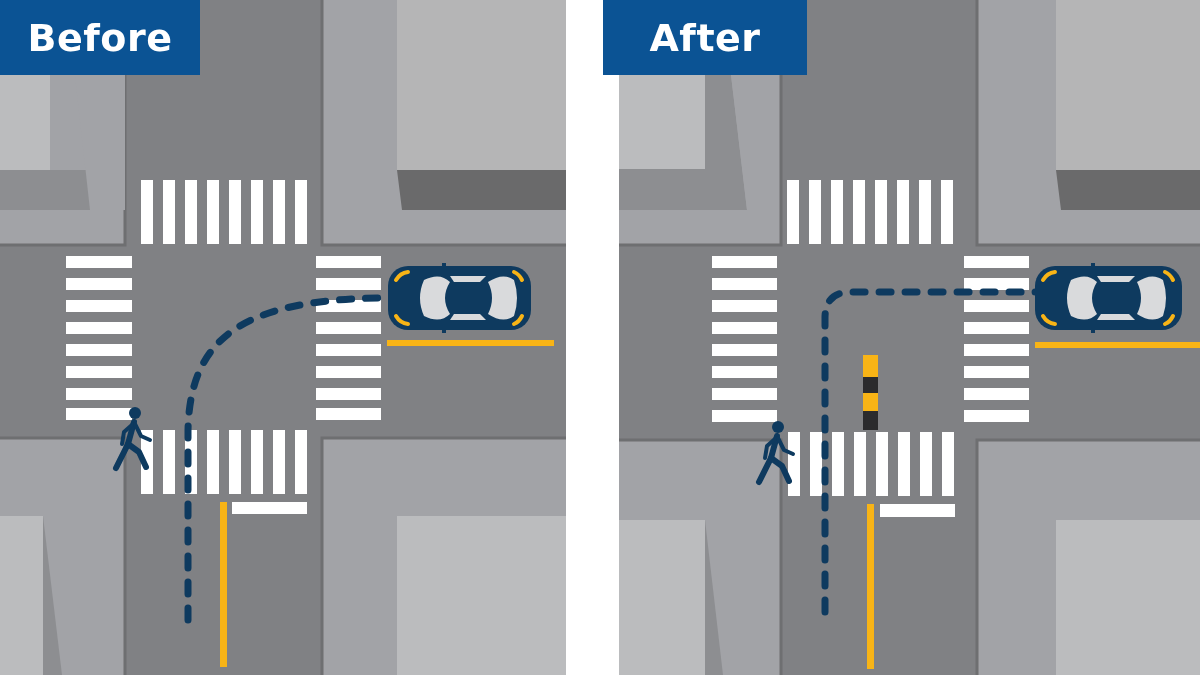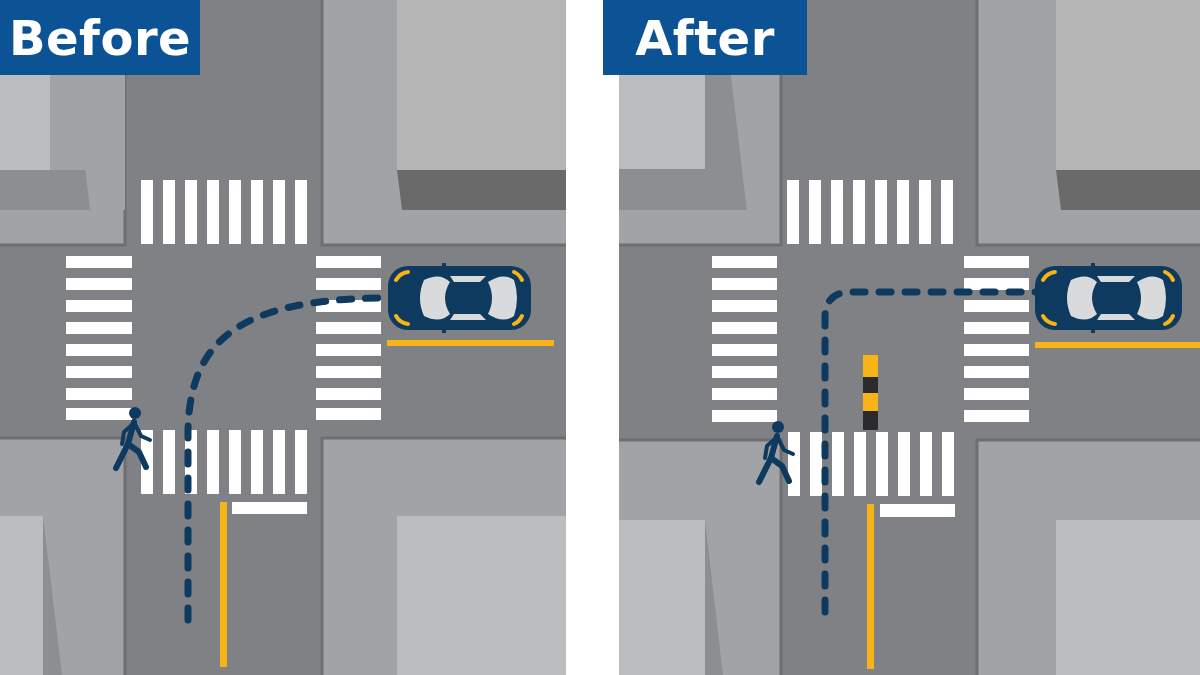--- a/index.html
+++ b/index.html
@@ -7,21 +7,21 @@
     .panel { position: absolute; top: 0; width: 566px; height: 675px; overflow: hidden; }
     #panel-before { left: 0; }
     #panel-after { left: 603px; width: 672px; padding-left: 16px; }
     .divider { position: absolute; top: 0; left: 566px; width: 37px; height: 675px; background: #ffffff; }
     svg { display: block; }
     .label-box {
       position: absolute; top: 0; height: 75px;
       background: #0b5394;
       display: flex; align-items: center; justify-content: center;
       color: #ffffff; font-family: "DejaVu Sans", sans-serif; font-weight: bold;
-      font-size: 48px; letter-spacing: 0.5px;
+      font-size: 38px; letter-spacing: 0.5px;
     }
     #panel-before .label-box { left: 0; width: 200px; }
     #panel-after .label-box { left: 0; width: 204px; }
   </style>
 </head>
 <body>
 
 <div class="panel" id="panel-before">
   <svg width="566" height="675" viewBox="0 0 566 675">
 

